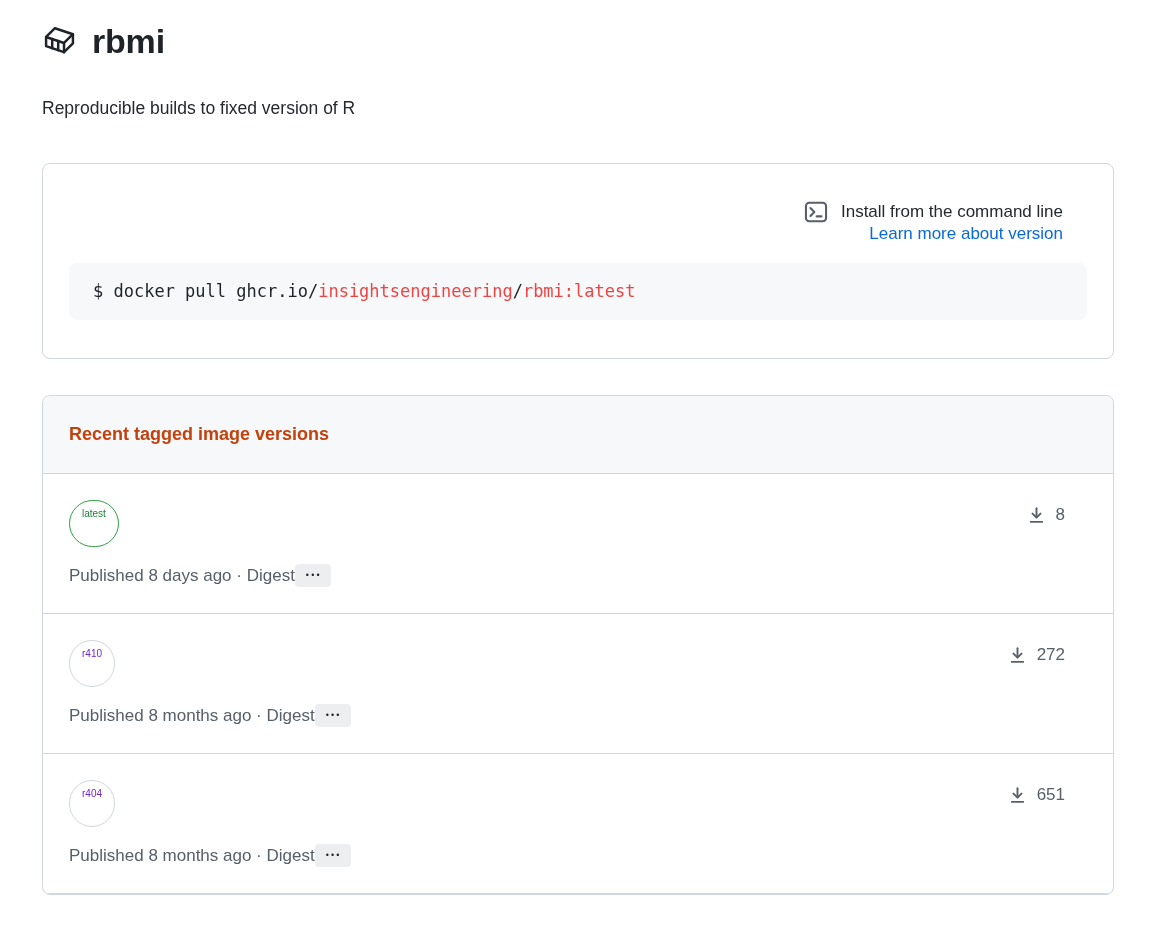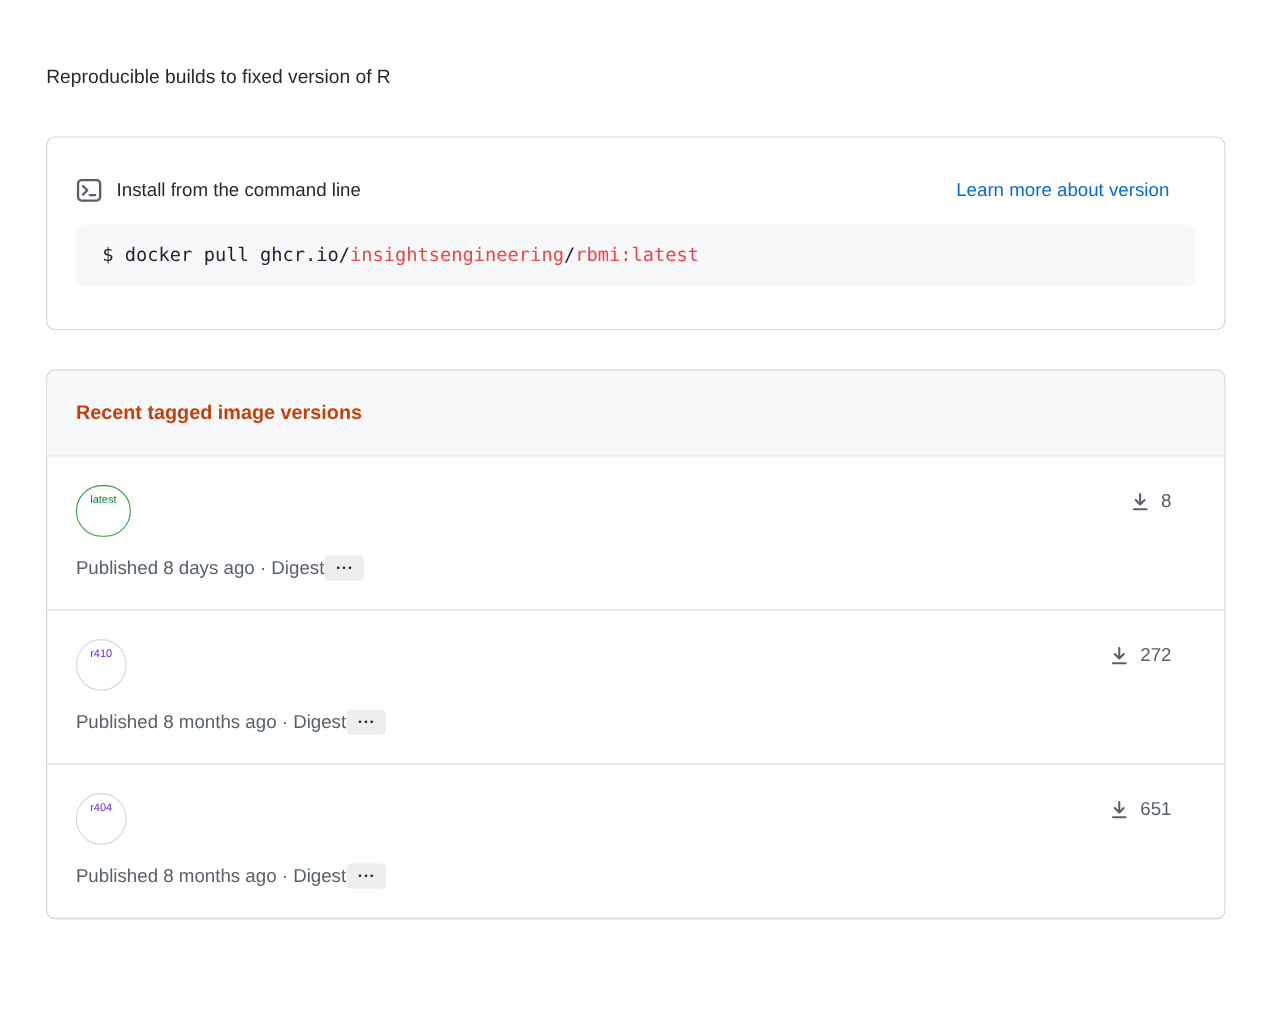--- a/index.html
+++ b/index.html
@@ -13,21 +13,21 @@
 
   
   .pkg-header { display: flex; align-items: center; gap: 15px; }
   .pkg-header .icon-wrap { display: inline-flex; }
   .pkg-title { margin: 0; font-size: 34px; font-weight: 700; letter-spacing: -0.2px; color: #1f2328; }
   .pkg-desc { margin: 36px 0 0 0; font-size: 17.5px; line-height: 23px; color: #25292e; }
 
   
   .card { border: 1px solid #d0d7de; border-radius: 8px; background: #fff; }
   .install-card { margin-top: 43px; padding: 36px 26px 38px 26px; }
-  .install-head { display: flex; align-items: center; justify-content: space-between; padding-right: 24px; margin-bottom: 19px; }
+  .install-head { display: flex; align-items: flex-end; justify-content: space-between; padding-right: 24px; margin-bottom: 19px; flex-direction: column; }
   .install-left { display: flex; align-items: center; gap: 13px; }
   .install-label { font-size: 17px; color: #25292e; }
   a.link { color: #0969da; text-decoration: none; font-size: 17px; cursor: pointer; }
 
   .code-block {
     background: #f6f8fa; border-radius: 8px; padding: 17px 24px;
     font-family: "DejaVu Sans Mono", monospace; font-size: 17px; line-height: 23px;
     white-space: nowrap; color: #1f2328;
   }
   .code-block .purple { color: #ef4444; }
@@ -62,20 +62,32 @@
   .dl-count { font-size: 17px; color: #57606a; }
   .card-footer { padding: 28px 26px; }
   .card-footer a { font-size: 17.5px; }
   svg { display: block; }
 </style>
 </head>
 <body>
 
 <div class="page">
 
+  <header class="pkg-header">
+    <span class="icon-wrap">
+      <svg width="35" height="35" viewBox="0 0 24 24" fill="none" stroke="#1f2328" stroke-width="1.7" stroke-linejoin="round" stroke-linecap="round">
+        <path d="M2.8 8.9 L8.9 2.9 L21.2 7.0 L21.2 13.3 L15.1 19.3 L2.8 15.2 Z"></path>
+        <path d="M2.8 8.9 L15.1 13.0 L21.2 7.0"></path>
+        <path d="M15.1 13.0 L15.1 19.3"></path>
+        <path d="M7.0 10.3 L7.0 16.6"></path>
+        <path d="M11.1 11.7 L11.1 18.0"></path>
+      </svg>
+    </span>
+    <h1 class="pkg-title">rbmi</h1>
+  </header>
 
   <p class="pkg-desc">Reproducible builds to fixed version of R</p>
 
   <section class="card install-card">
     <div class="install-head">
       <div class="install-left">
         <span>
           <svg width="24" height="24" viewBox="0 0 16 16" fill="none" stroke="#57606a" stroke-width="1.4" stroke-linecap="round" stroke-linejoin="round">
             <rect x="1.3" y="1.8" width="13.4" height="12.4" rx="2.2"></rect>
             <path d="M4.3 5.4 L6.9 8 L4.3 10.6"></path>

